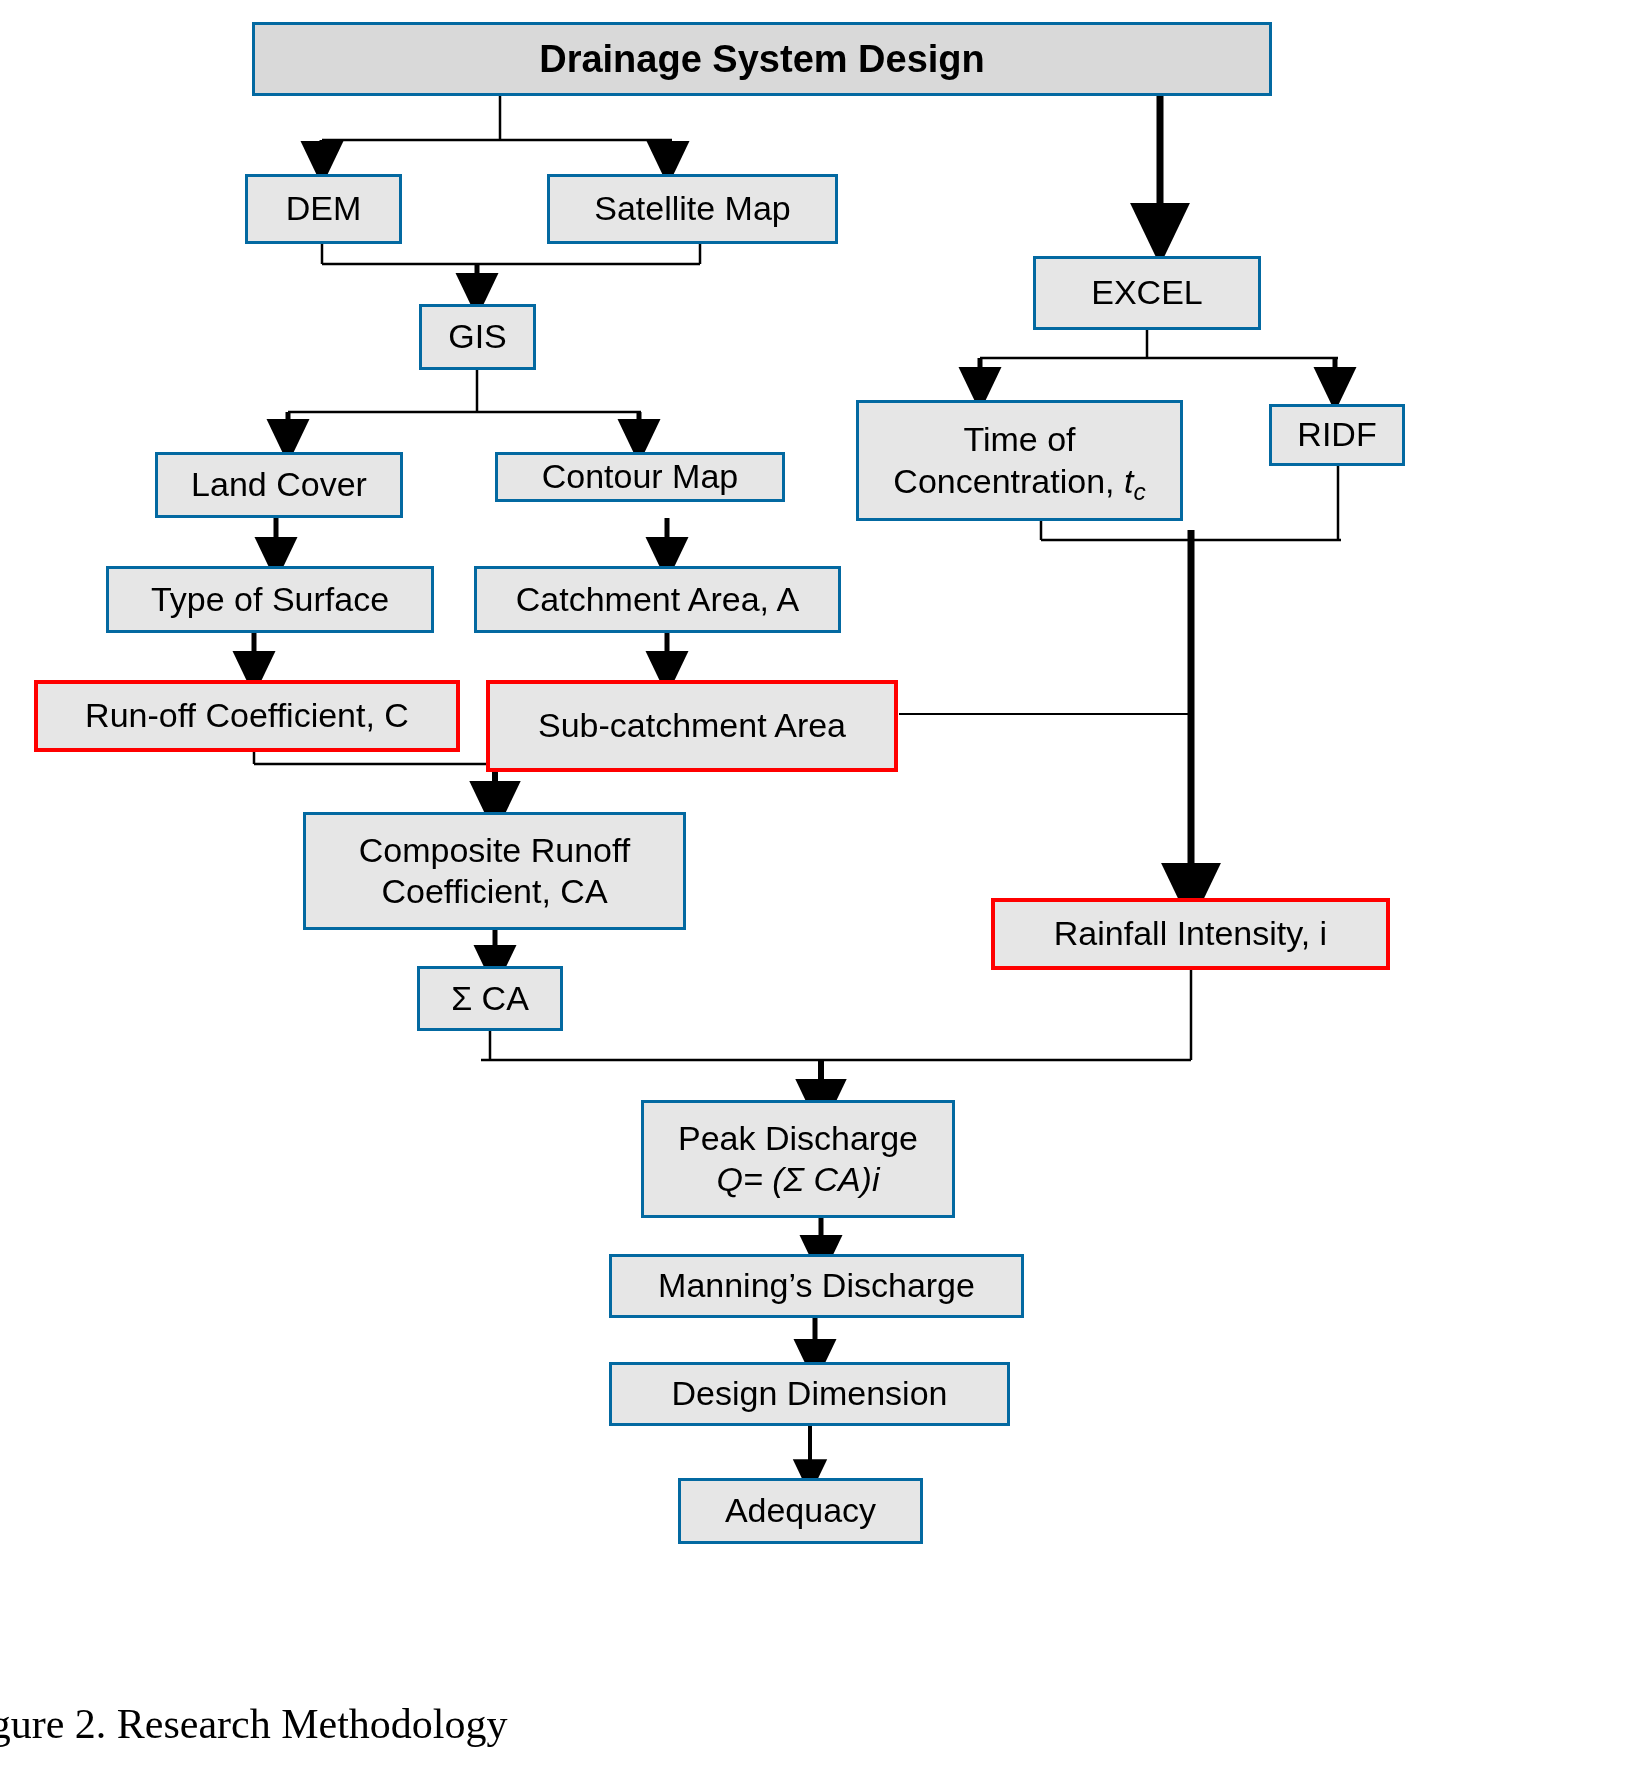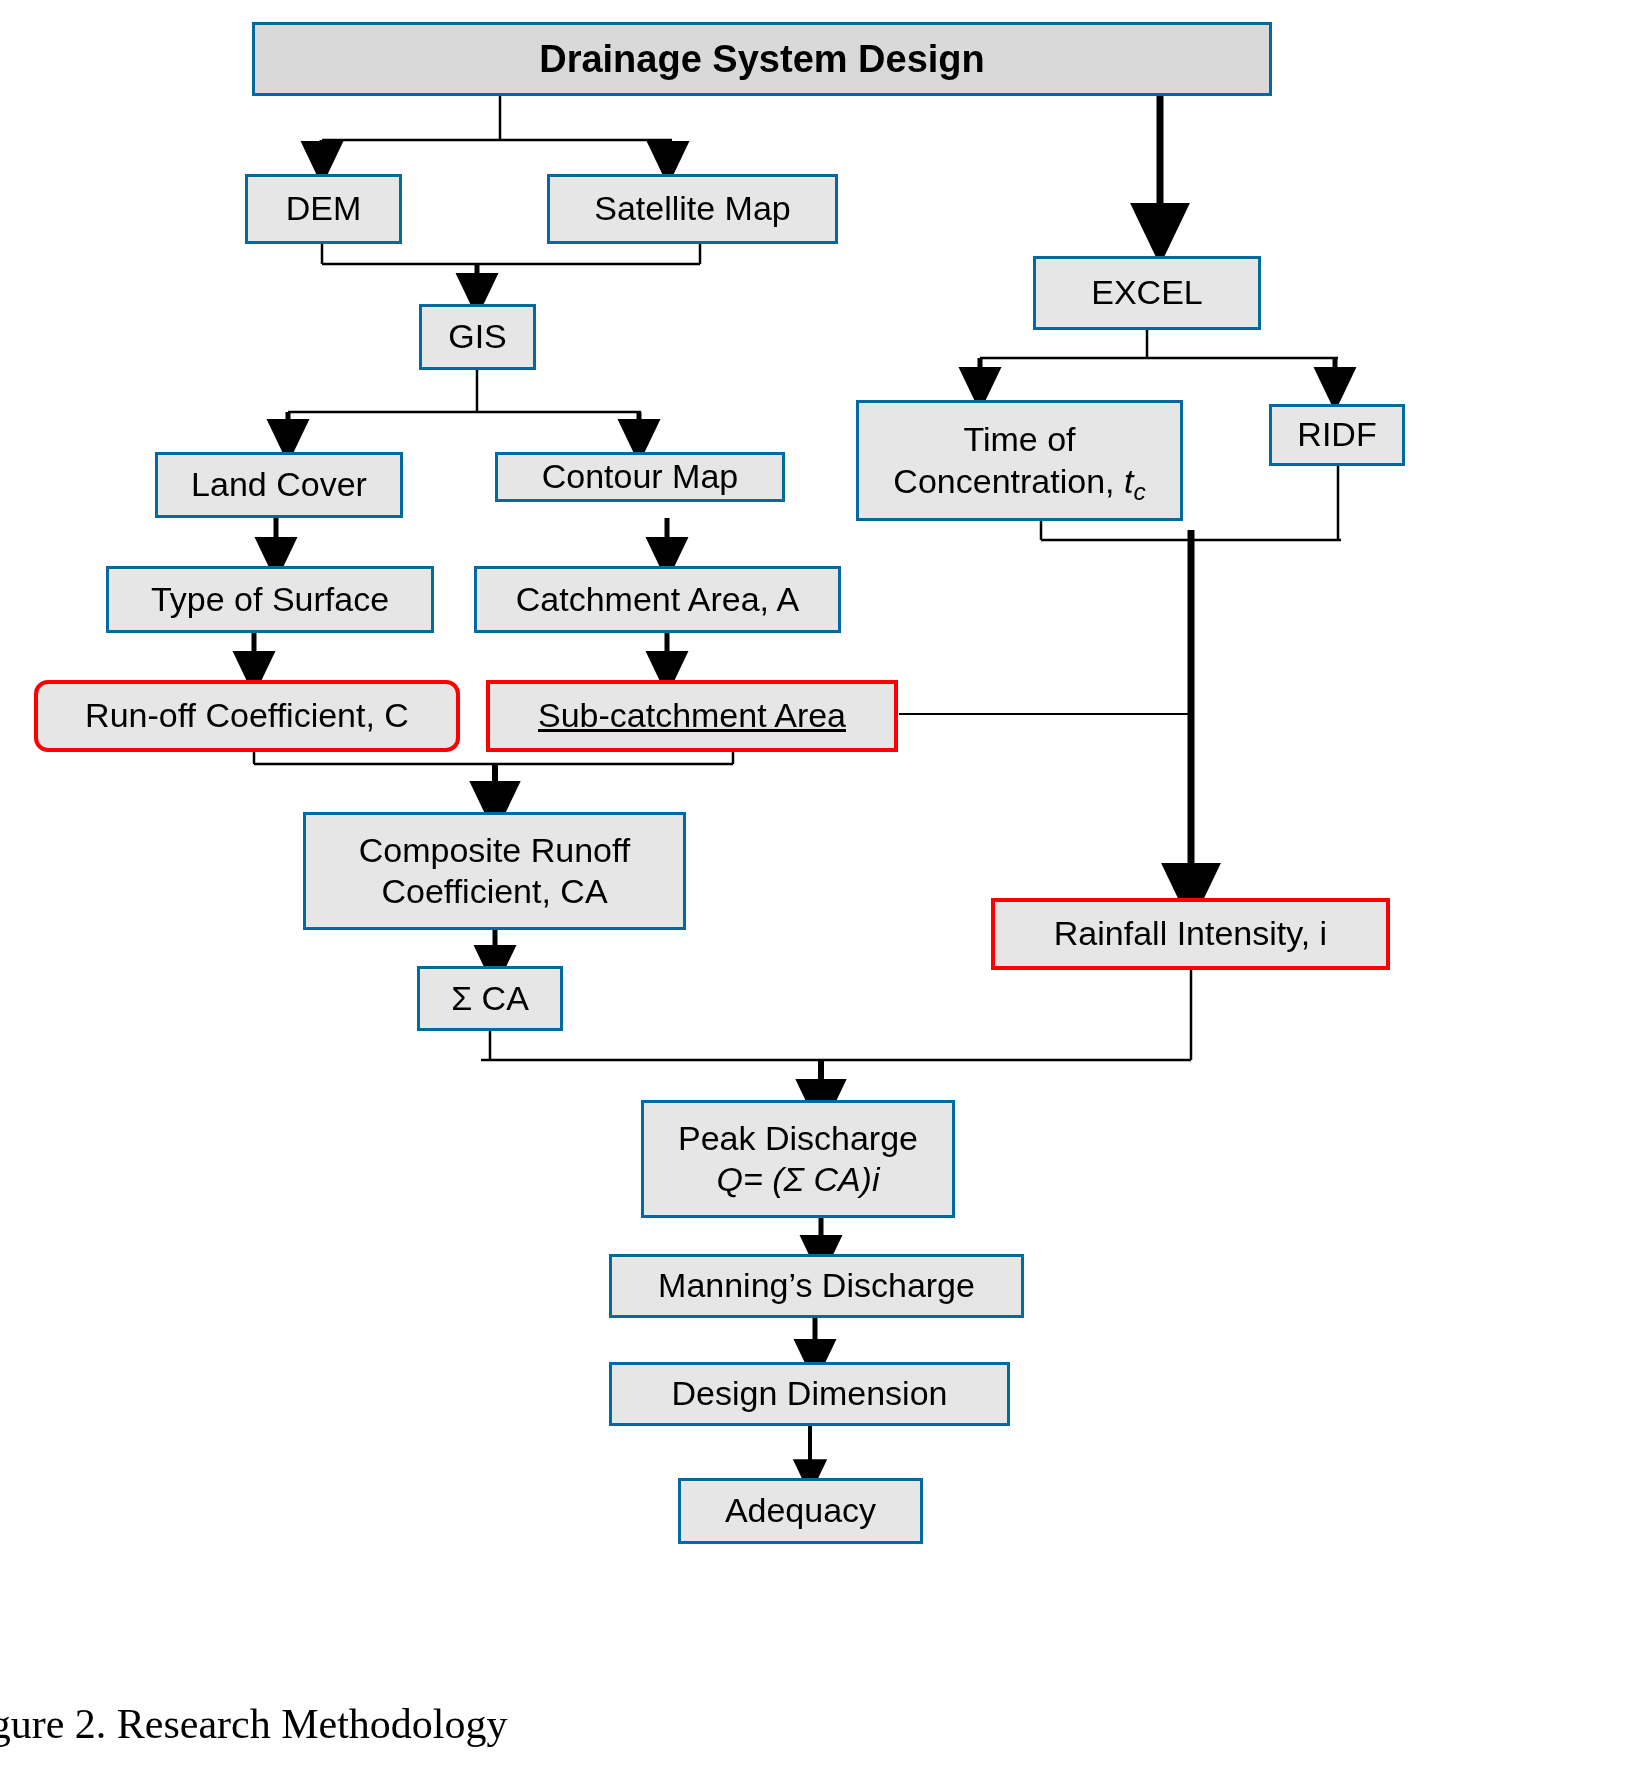--- a/index.html
+++ b/index.html
@@ -193,25 +193,25 @@
   </div>
 
   <div class="node" style="left:106px; top:566px; width:328px; height:67px;">
     <span>Type of Surface</span>
   </div>
 
   <div class="node" style="left:474px; top:566px; width:367px; height:67px;">
     <span>Catchment Area, A</span>
   </div>
 
-  <div class="node red" style="left:34px; top:680px; width:426px; height:72px;border-radius:14px;">
+  <div class="node red" style="left:34px; top:680px; width:426px; height:72px;">
     <span>Run-off Coefficient, C</span>
   </div>
 
-  <div class="node red" style="left:486px; top:680px; width:412px; height:72px;text-decoration:underline;">
+  <div class="node red" style="left:486px; top:680px; width:412px; height:92px;">
     <span>Sub-catchment Area</span>
   </div>
 
   <div class="node" style="left:303px; top:812px; width:383px; height:118px;">
     <span class="stack">
       <span class="line2">Composite Runoff</span>
       <span class="line2">Coefficient, CA</span>
     </span>
   </div>
 

